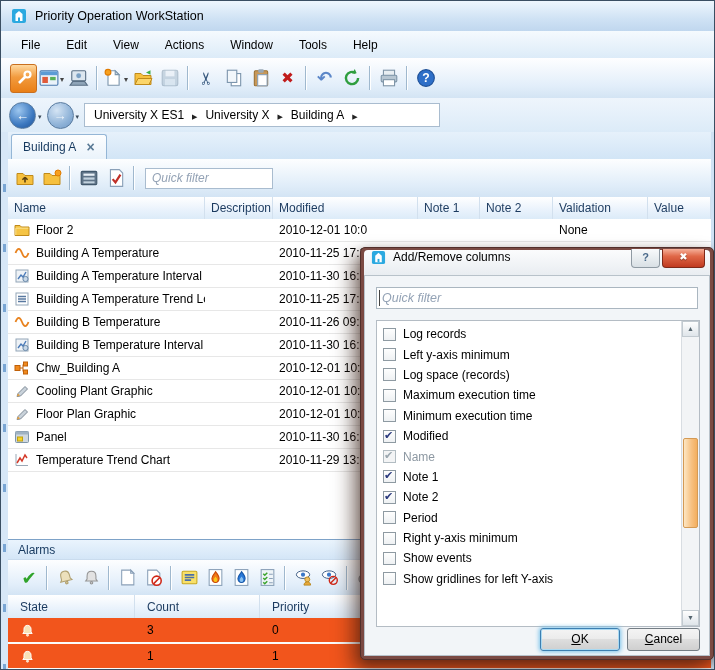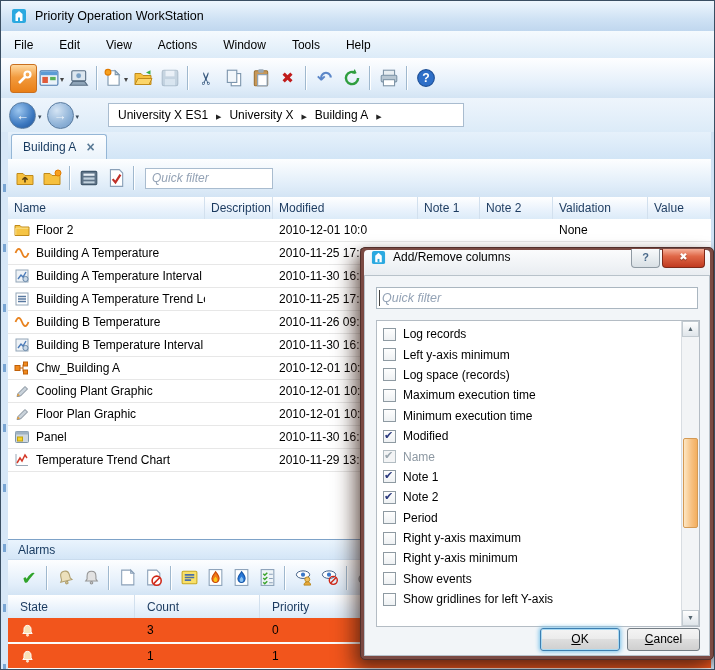--- a/index.html
+++ b/index.html
@@ -9,21 +9,21 @@
   .g{line-height:1;display:inline-block}
 
   
   .titlebar{position:absolute;left:0;top:0;right:0;height:30px;background:linear-gradient(#eef6fd,#cfe2f4 60%,#c0d7ee);
             display:flex;align-items:center;padding-left:10px;gap:8px;border-bottom:1px solid #a9c4de}
   .titlebar .icon svg{width:16px;height:16px}
   .title{font-size:12.5px}
 
   
   .menubar{position:absolute;left:0;top:30px;right:0;height:27px;background:linear-gradient(#f5fafe,#dcebf8);
-           display:flex;align-items:center;padding-left:0;border-bottom:1px solid #cadcee}
+           display:flex;align-items:center;padding-left:7px;border-bottom:1px solid #cadcee}
   .mitem{padding:0 13px;line-height:26px;cursor:default}
 
   
   .tbar{display:flex;align-items:center}
   #main-toolbar{position:absolute;left:0;top:57px;right:0;height:40px;padding-left:8px;
      background:linear-gradient(#fefeff,#e2eefa 70%,#d3e4f4);border-bottom:1px solid #b9cfe4}
   #sub-toolbar{position:absolute;left:0;top:158px;right:0;height:38px;padding-left:10px;
      background:linear-gradient(#fdfeff,#e0edf9 70%,#d3e4f4);border-bottom:1px solid #b9cfe4}
   #alarm-toolbar{position:absolute;left:7px;top:559px;right:3px;height:35px;padding-left:8px;
      background:linear-gradient(#fdfeff,#e2eefa 70%,#d3e4f4);border-bottom:1px solid #c6d8ea}
@@ -41,21 +41,21 @@
   .addressbar{position:absolute;left:0;top:97px;right:0;height:34px;background:linear-gradient(#eef5fc,#dcebf8);
               display:flex;align-items:center;padding-left:8px;border-bottom:1px solid #cadcee}
   .navcircle{width:25px;height:25px;border-radius:50%;display:flex;align-items:center;justify-content:center;
              color:#fff;font-weight:bold;font-size:13px;border:1px solid #5a7ca0;flex:none}
   .back{background:radial-gradient(circle at 35% 30%,#9cc6ef,#3d79c0 60%,#1d4f94)}
   .back::after{content:"←"}
   .fwd{background:radial-gradient(circle at 35% 30%,#d4e4f4,#8fb3d8 60%,#6f97c4)}
   .fwd::after{content:"→";color:#eef4fa}
   .navdd{margin:0 5px 0 2px}
   .navdd::after{content:"▾";font-size:7px;color:#3a4a5a}
-  .crumbbox{margin-left:24px;width:356px;height:24px;background:#fff;border:1px solid #a9bccf;
+  .crumbbox{margin-left:0;width:356px;height:24px;background:#fff;border:1px solid #a9bccf;
             display:flex;align-items:center;padding-left:8px;gap:7px;box-sizing:border-box}
   .bseg{padding:0 1px}
   .barrow::after{content:"▶";font-size:7px;color:#222}
 
   
   .tabstrip{position:absolute;left:0;top:131px;right:0;height:27px;background:linear-gradient(#e6f1fb,#d2e5f6);
             border-bottom:1px solid #94b6d6}
   .tab{position:absolute;left:10px;bottom:-1px;height:26px;padding:0 11px;display:flex;align-items:center;gap:10px;
        background:linear-gradient(#fdfeff,#eaf3fb);border:1px solid #94b6d6;border-bottom:1px solid #eaf3fb;
        border-radius:3px 3px 0 0;color:#16395f;box-sizing:border-box}
@@ -735,24 +735,20 @@
             <div class="ditem checked">
               <span class="cb"></span>
               <span class="dlabel">Note 2</span>
             </div>
             <div class="ditem">
               <span class="cb"></span>
               <span class="dlabel">Period</span>
             </div>
             <div class="ditem">
               <span class="cb"></span>
-              <span class="dlabel">Right y-axis maximum</span>
-            </div>
-            <div class="ditem">
-              <span class="cb"></span>
               <span class="dlabel">Right y-axis minimum</span>
             </div>
             <div class="ditem">
               <span class="cb"></span>
               <span class="dlabel">Show events</span>
             </div>
             <div class="ditem">
               <span class="cb"></span>
               <span class="dlabel">Show gridlines for left Y-axis</span>
             </div>

